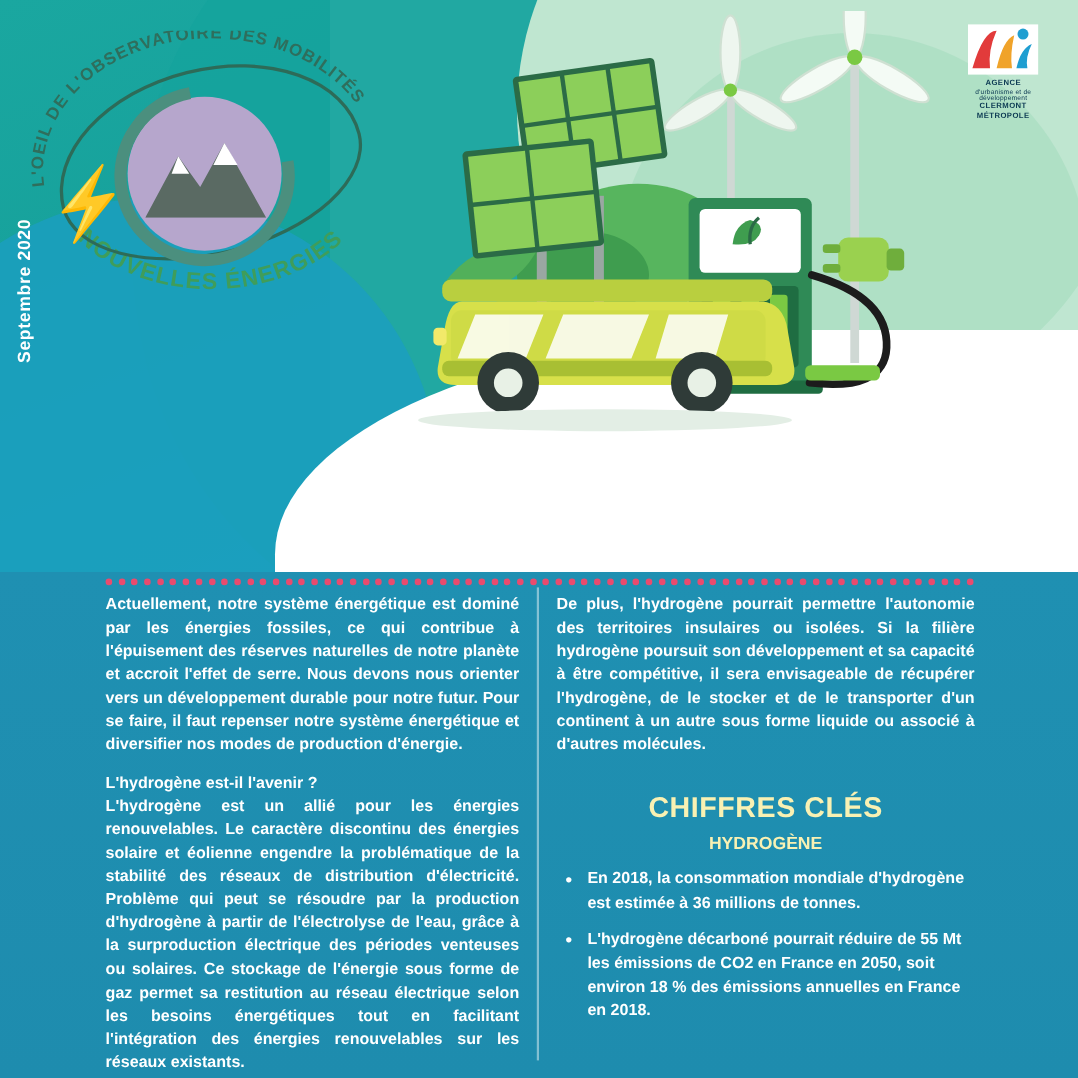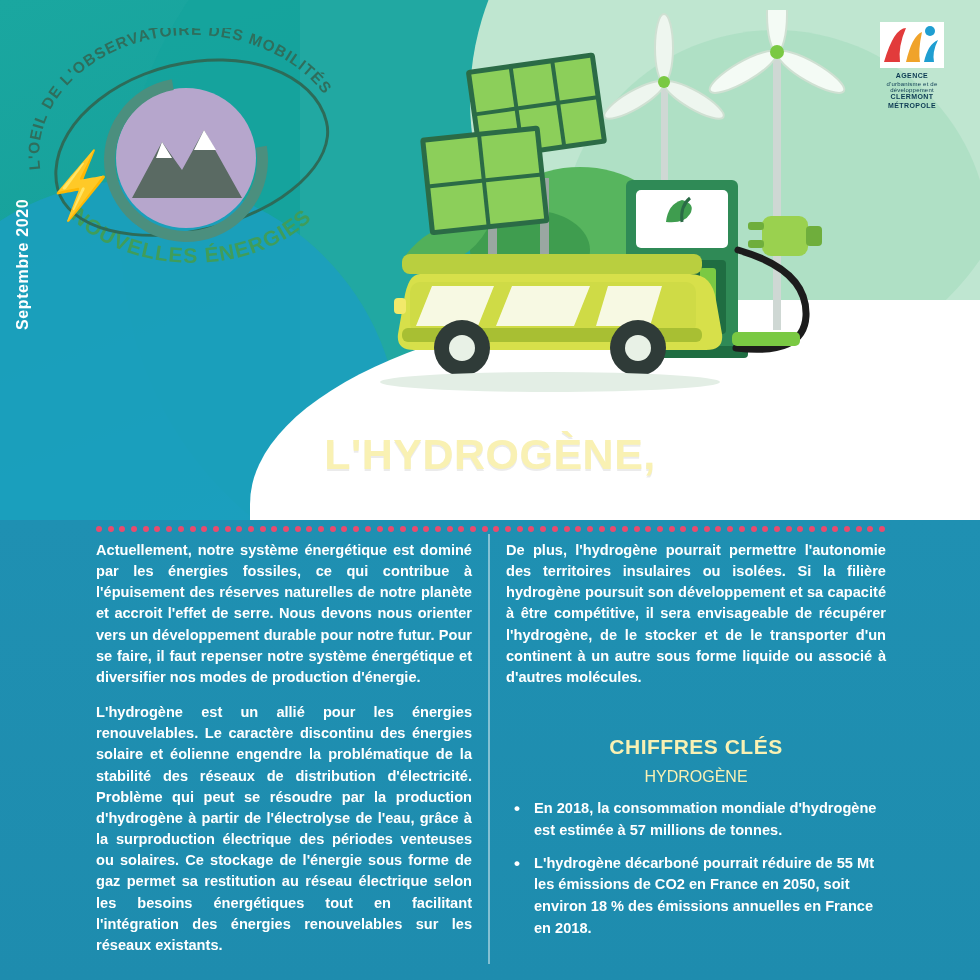--- a/index.html
+++ b/index.html
@@ -145,25 +145,25 @@
   .col-left {
     position: absolute; left: 96px; top: 20px; width: 376px; color: #fff;
     font-size: 14.6px; line-height: 1.45; text-align: justify; font-weight: bold;
   }
   .col-right {
     position: absolute; left: 506px; top: 20px; width: 380px; color: #fff;
     font-size: 14.6px; line-height: 1.45; text-align: justify; font-weight: bold;
   }
   .para { margin-bottom: 14px; }
   .kpi-title {
-    margin-top: 44px; text-align: center; color: #f9f1b3;
-    font-size: 21px; font-weight: bold; letter-spacing: .5px;
+    margin-top: 28px; text-align: center; color: #f9f1b3;
+    font-size: 26px; font-weight: bold; letter-spacing: .5px;
   }
   .kpi-sub {
-    text-align: center; color: #f9f1b3; font-size: 16px; font-weight: normal;
+    text-align: center; color: #f9f1b3; font-size: 16px; font-weight: bold;
     margin-top: 2px; margin-bottom: 10px;
   }
   .kpi-list { list-style: none; }
   .kpi-list li {
     position: relative; padding-left: 28px; margin-bottom: 11px;
     font-size: 14.6px; line-height: 1.5; text-align: left; font-weight: bold;
   }
   .kpi-list li::before {
     content: "•"; position: absolute; left: 8px; top: -2px; font-size: 17px;
   }
@@ -318,21 +318,20 @@
       <div class="agence-sub">d'urbanisme et de</div>
       <div class="agence-sub">développement</div>
       <div class="agence-line">CLERMONT</div>
       <div class="agence-line">MÉTROPOLE</div>
     </div>
 
     <div class="date-vert">Septembre 2020</div>
   </div>
 
   <div class="title-band">
-    <div class="title-line">L'HYDROGÈNE,</div>
   </div>
 
   <div class="body-area">
     <div class="dots-row">
       <span class="dot"></span>
         <span class="dot"></span>
         <span class="dot"></span>
         <span class="dot"></span>
       <span class="dot"></span>
         <span class="dot"></span>
@@ -396,27 +395,28 @@
         <span class="dot"></span>
       <span class="dot"></span>
         <span class="dot"></span>
         <span class="dot"></span>
         <span class="dot"></span>
     </div>
     <div class="vdiv"></div>
 
     <div class="col-left">
       <div class="para">Actuellement, notre système énergétique est dominé par les énergies fossiles, ce qui contribue à l'épuisement des réserves naturelles de notre planète et accroit l'effet de serre. Nous devons nous orienter vers un développement durable pour notre futur. Pour se faire, il faut repenser notre système énergétique et diversifier nos modes de production d'énergie.</div>
+      <div>L'hydrogène est-il l'avenir ?</div>
       <div>L'hydrogène est un allié pour les énergies renouvelables. Le caractère discontinu des énergies solaire et éolienne engendre la problématique de la stabilité des réseaux de distribution d'électricité. Problème qui peut se résoudre par la production d'hydrogène à partir de l'électrolyse de l'eau, grâce à la surproduction électrique des périodes venteuses ou solaires. Ce stockage de l'énergie sous forme de gaz permet sa restitution au réseau électrique selon les besoins énergétiques tout en facilitant l'intégration des énergies renouvelables sur les réseaux existants.</div>
     </div>
 
     <div class="col-right">
       <div class="para">De plus, l'hydrogène pourrait permettre l'autonomie des territoires insulaires ou isolées. Si la filière hydrogène poursuit son développement et sa capacité à être compétitive, il sera envisageable de récupérer l'hydrogène, de le stocker et de le transporter d'un continent à un autre sous forme liquide ou associé à d'autres molécules.</div>
       <div class="kpi-title">CHIFFRES CLÉS</div>
       <div class="kpi-sub">HYDROGÈNE</div>
       <ul class="kpi-list">
-        <li>En 2018, la consommation mondiale d'hydrogène est estimée à 57 millions de tonnes.</li>
+        <li>En 2018, la consommation mondiale d'hydrogène est estimée à 36 millions de tonnes.</li>
         <li>L'hydrogène décarboné pourrait réduire de 55 Mt les émissions de CO2 en France en 2050, soit environ 18 % des émissions annuelles en France en 2018.</li>
       </ul>
     </div>
   </div>
 
 </div>
 
 </body></html>

